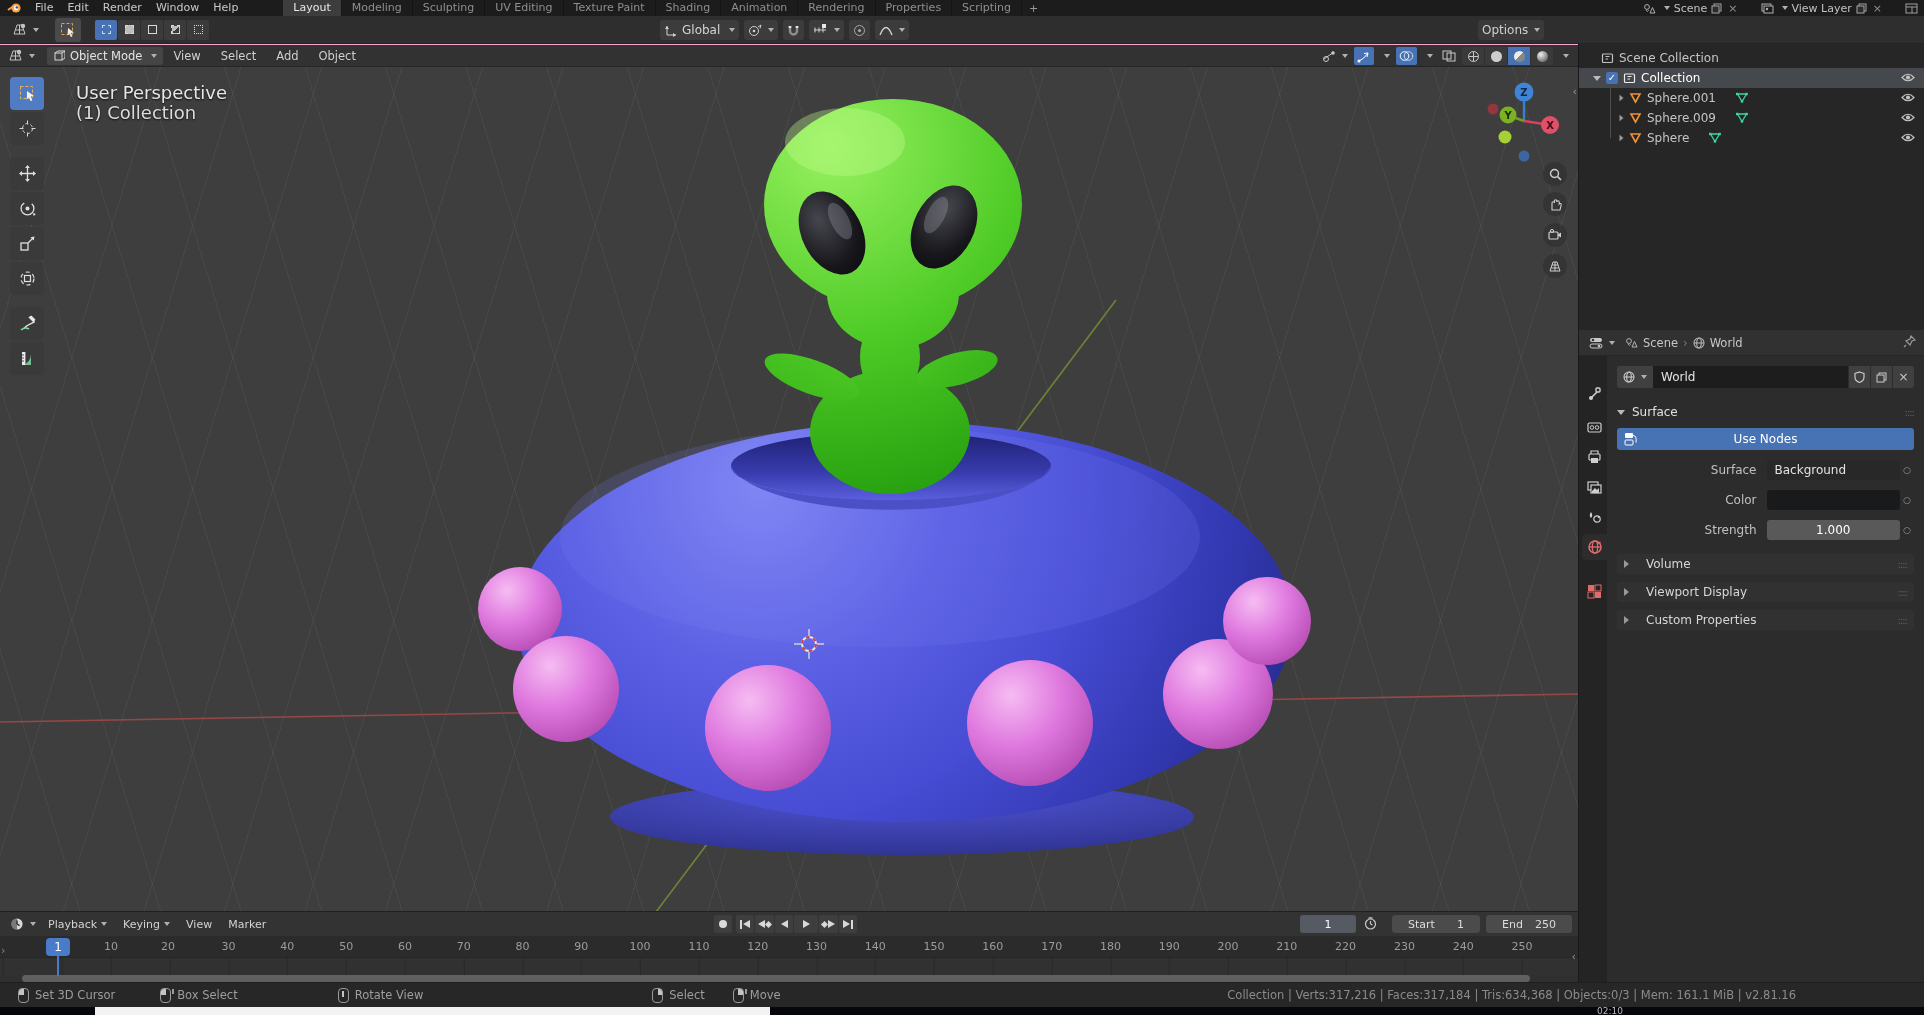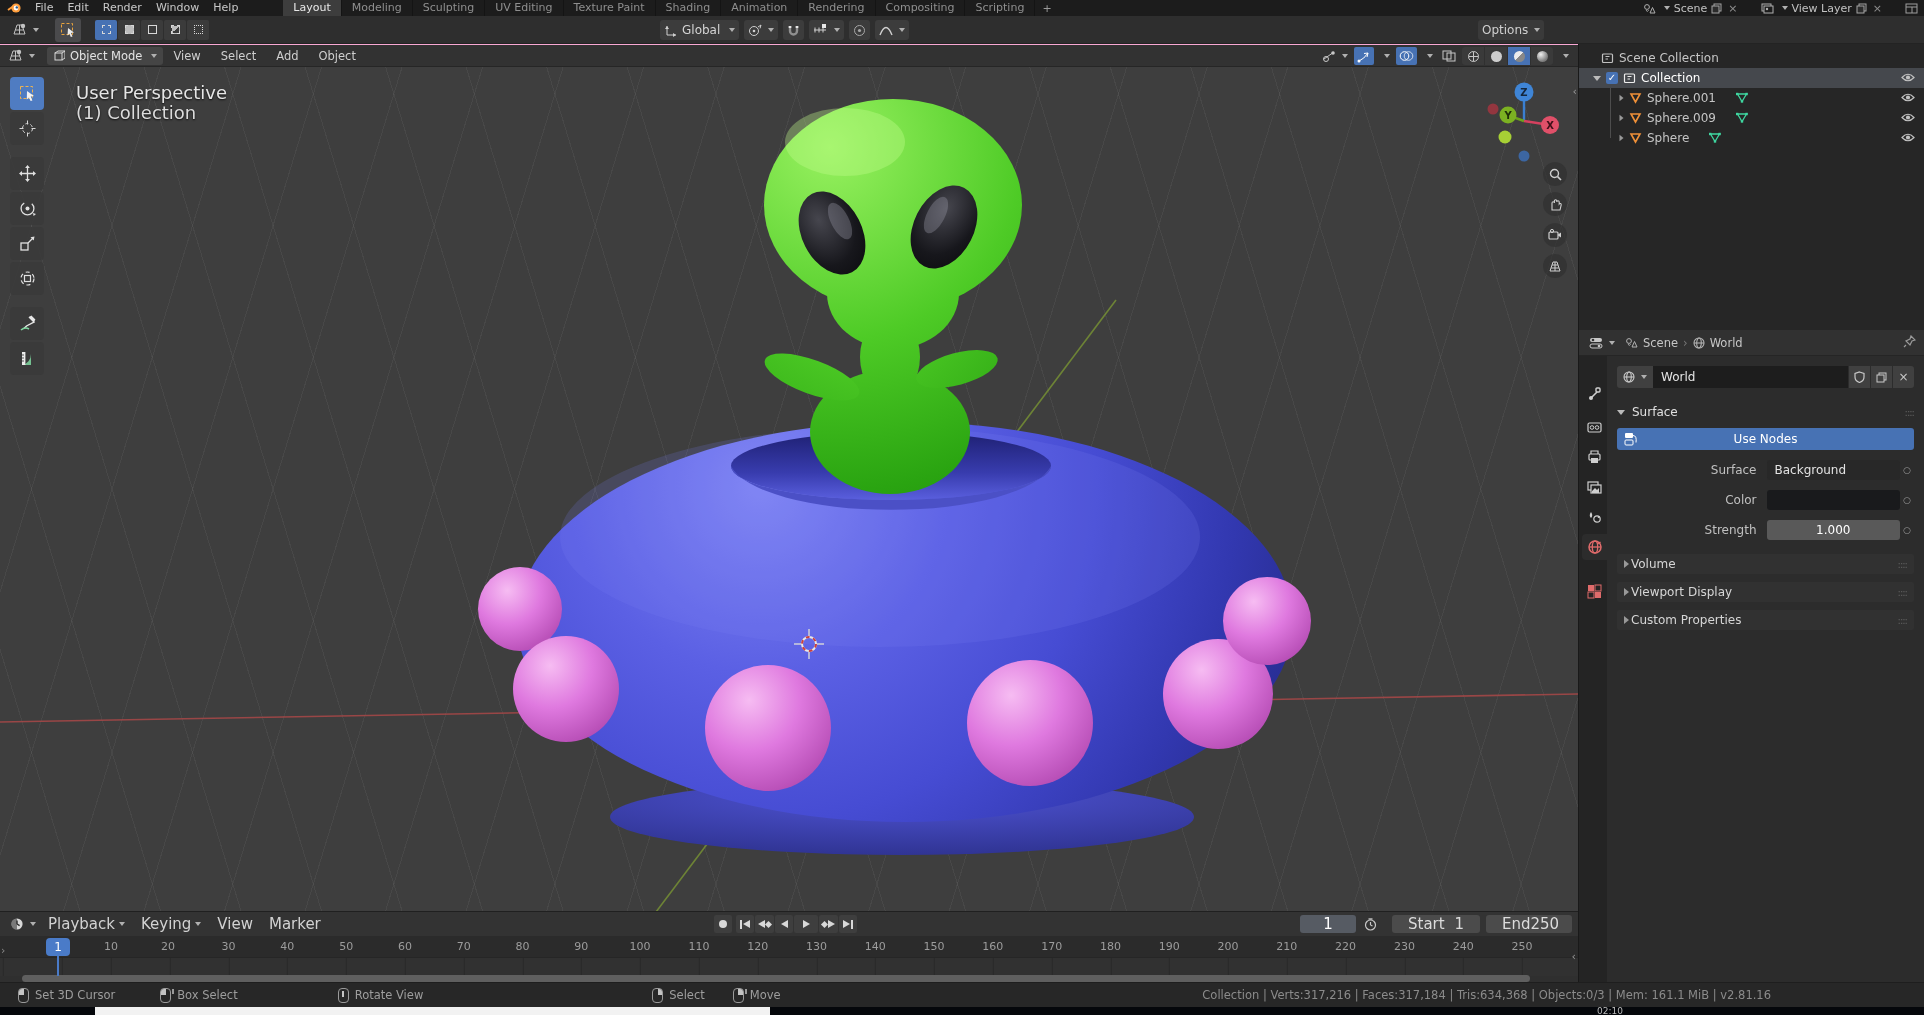--- a/index.html
+++ b/index.html
@@ -85,21 +85,21 @@
   .tool-btn.active { background:#4f7cc2; }
   .tool-gap { height:8px; }
   .scene-svg { position:absolute; left:0; top:0; }
   .gizmo { position:absolute; right:16px; top:12px; }
   .nav-btn { position:absolute; right:11px; width:24px; height:24px; border-radius:50%;
              background:rgba(50,50,50,.75); display:flex; align-items:center; justify-content:center; }
   .vp-collapse { position:absolute; right:1px; top:18px; color:#9a9a9a; font-size:11px; }
 
   
   .timeline { position:relative; height:71px; background:#2f2f2f; border-top:1px solid #202020; }
-  .tl-header { position:relative; height:24px; background:#333333; display:flex; align-items:center; font-size:15px; }
+  .tl-header { position:relative; height:24px; background:#333333; display:flex; align-items:center; font-size:11px; }
   .tl-menu { padding:0 8px; color:#d2d2d2; display:flex; align-items:center; }
   .tl-controls { position:absolute; left:714px; top:3px; display:flex; gap:4px; align-items:center; }
   .pb { height:18px; min-width:18px; background:#3e3e3e; border-radius:2px; display:flex;
         align-items:center; justify-content:center; gap:1px; padding:0 3px; }
   .pb-group { display:flex; gap:1px; }
   .t-l { width:0;height:0;border-top:4.5px solid transparent;border-bottom:4.5px solid transparent;border-right:7px solid #d8d8d8; }
   .t-r { width:0;height:0;border-top:4.5px solid transparent;border-bottom:4.5px solid transparent;border-left:7px solid #d8d8d8; }
   .bar-v { width:2px; height:9px; background:#d8d8d8; }
   .dia { width:5px; height:5px; background:#d8d8d8; transform:rotate(45deg); }
   .rec-dot { width:8px; height:8px; border-radius:50%; background:#d8d8d8; }
@@ -156,34 +156,34 @@
                display:flex; align-items:center; justify-content:center; color:#fff; }
   .use-nodes .nico { position:absolute; left:7px; top:4px; }
   .prop-row { margin-top:10px; height:20px; display:flex; align-items:center; }
   .prop-label { width:140px; text-align:right; margin-right:10px; color:#c0c0c0; }
   .prop-field { width:134px; height:20px; border-radius:3px; display:flex; align-items:center; color:#e2e2e2; }
   .pf-dd { background:#282828; padding-left:8px; justify-content:flex-start; }
   .pf-color { background:#191a1c; }
   .pf-slider { background:#595959; justify-content:center; color:#fff; }
   .anim-dot { width:14px; text-align:center; color:#9a9a9a; font-size:9px; }
   .cpanel { margin-top:8px; height:20px; background:#313131; border-radius:2px; display:flex;
-            align-items:center; gap:2px; padding:0 7px; color:#d6d6d6; }
+            align-items:center; gap:17px; padding:0 7px; color:#d6d6d6; }
   .cpanel .dots { margin-left:auto; }
 
   
   .statusbar { position:absolute; left:0; top:982px; width:1924px; height:25px; background:#272727;
                border-top:1px solid #1e1e1e; display:flex; align-items:center; font-size:11.5px; color:#9d9d9d; }
   .hint { display:flex; align-items:center; gap:6px;text-align:center; }
   .mouse { width:11px; height:15px; border:1px solid #9a9a9a; border-radius:4px; position:relative; }
   .mouse::before { content:""; position:absolute; background:#c4c4c4; }
   .mouse.lmb::before { left:0; top:0; width:4.5px; height:6px; border-radius:3px 0 0 0; }
   .mouse.mmb::before { left:3.5px; top:2px; width:2px; height:6px; }
   .mouse.rmb::before { right:0; top:0; width:4.5px; height:6px; border-radius:0 3px 0 0; }
   .mouse.drag::after { content:""; position:absolute; right:-4px; top:0; width:2px; height:5px; background:#9a9a9a; }
-  .stats { position:absolute; right:153px; color:#8b8b8b;margin-left:31px; }
+  .stats { position:absolute; right:128px; color:#8b8b8b;margin-left:31px; }
 
   
   .bottomstrip { position:absolute; left:0; top:1007px; width:1924px; height:8px; background:#05070b; overflow:hidden; }
   .bs-white { position:absolute; left:95px; top:0; width:675px; height:8px; background:#f2f2f2; }
   .bs-clock { position:absolute; left:1597px; top:-1px; font-size:9px; color:#b8b8b8; }
 </style>
 </head>
 <body>
 
 <div id="app">
@@ -206,21 +206,21 @@
       </nav>
     <div class="tabs" id="ws-tabs">
         <span class="ws-tab active">Layout</span>
         <span class="ws-tab">Modeling</span>
         <span class="ws-tab">Sculpting</span>
         <span class="ws-tab">UV Editing</span>
         <span class="ws-tab">Texture Paint</span>
         <span class="ws-tab">Shading</span>
         <span class="ws-tab">Animation</span>
         <span class="ws-tab">Rendering</span>
-        <span class="ws-tab">Compositing</span>
+        <span class="ws-tab">Properties</span>
         <span class="ws-tab">Scripting</span>
       </div>
     <span class="ws-add">+</span>
 
     <div class="tb-right">
       <div class="tb-block">
         <span class="mini-ico">
           <svg width="13" height="11" viewBox="0 0 13 11">
               <circle cx="4" cy="4" r="2.4" fill="none" stroke="#c9c9c9"></circle>
               <path d="M7 10 L9.5 4.5 L12 10 Z" fill="none" stroke="#c9c9c9"></path>

